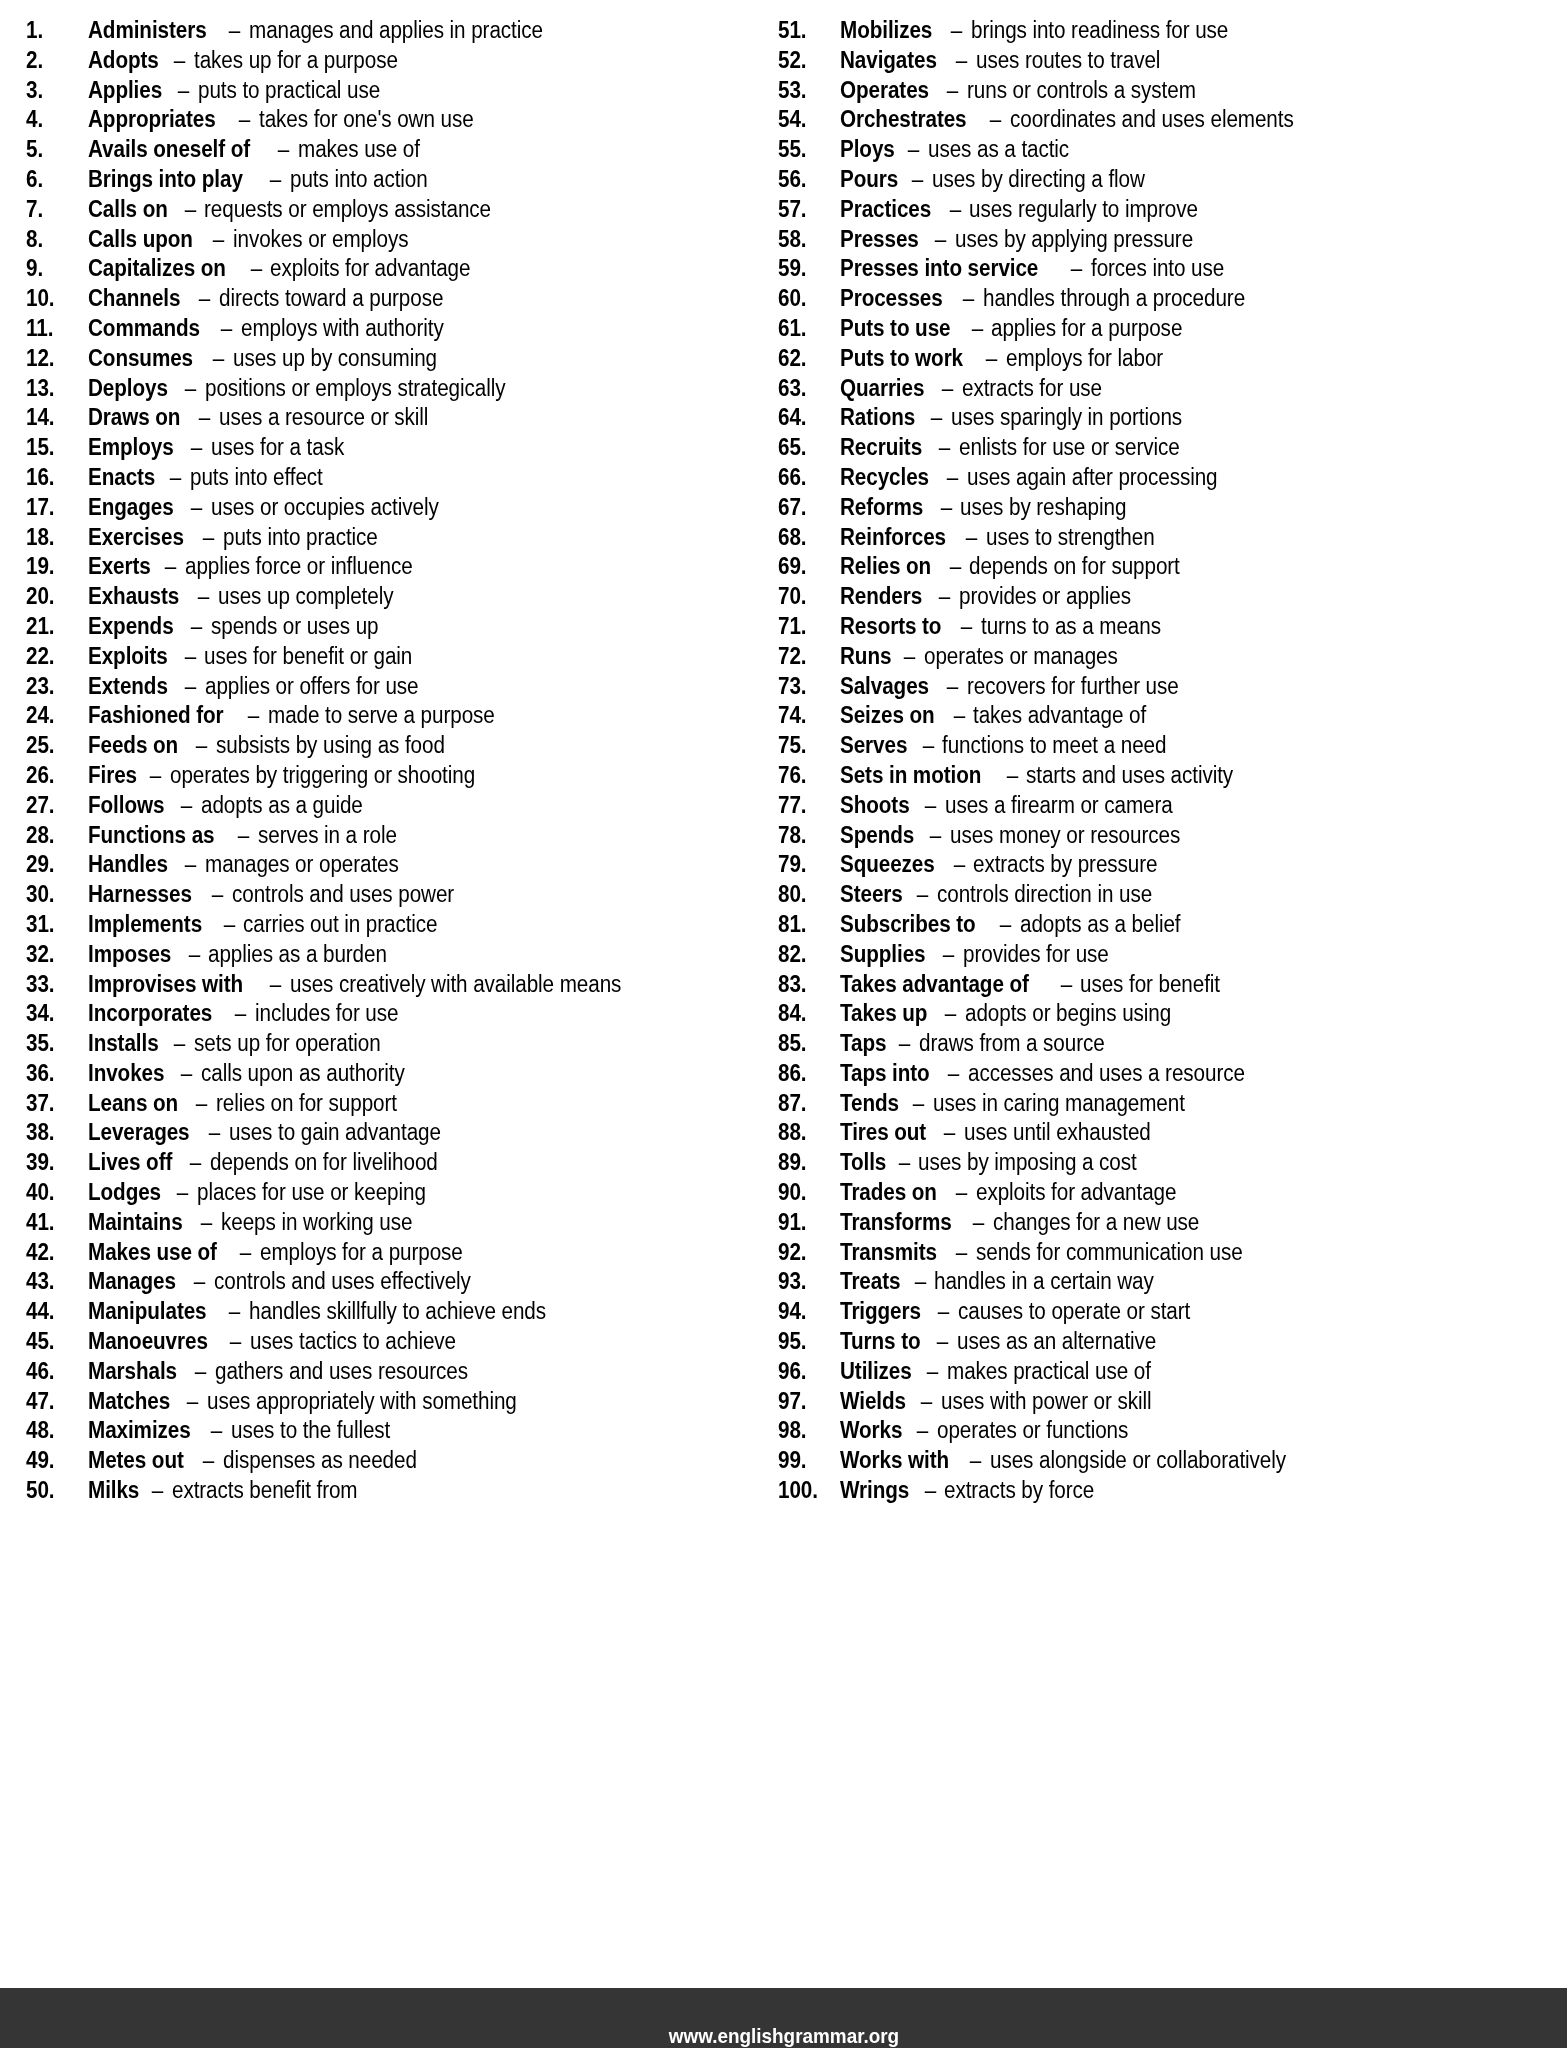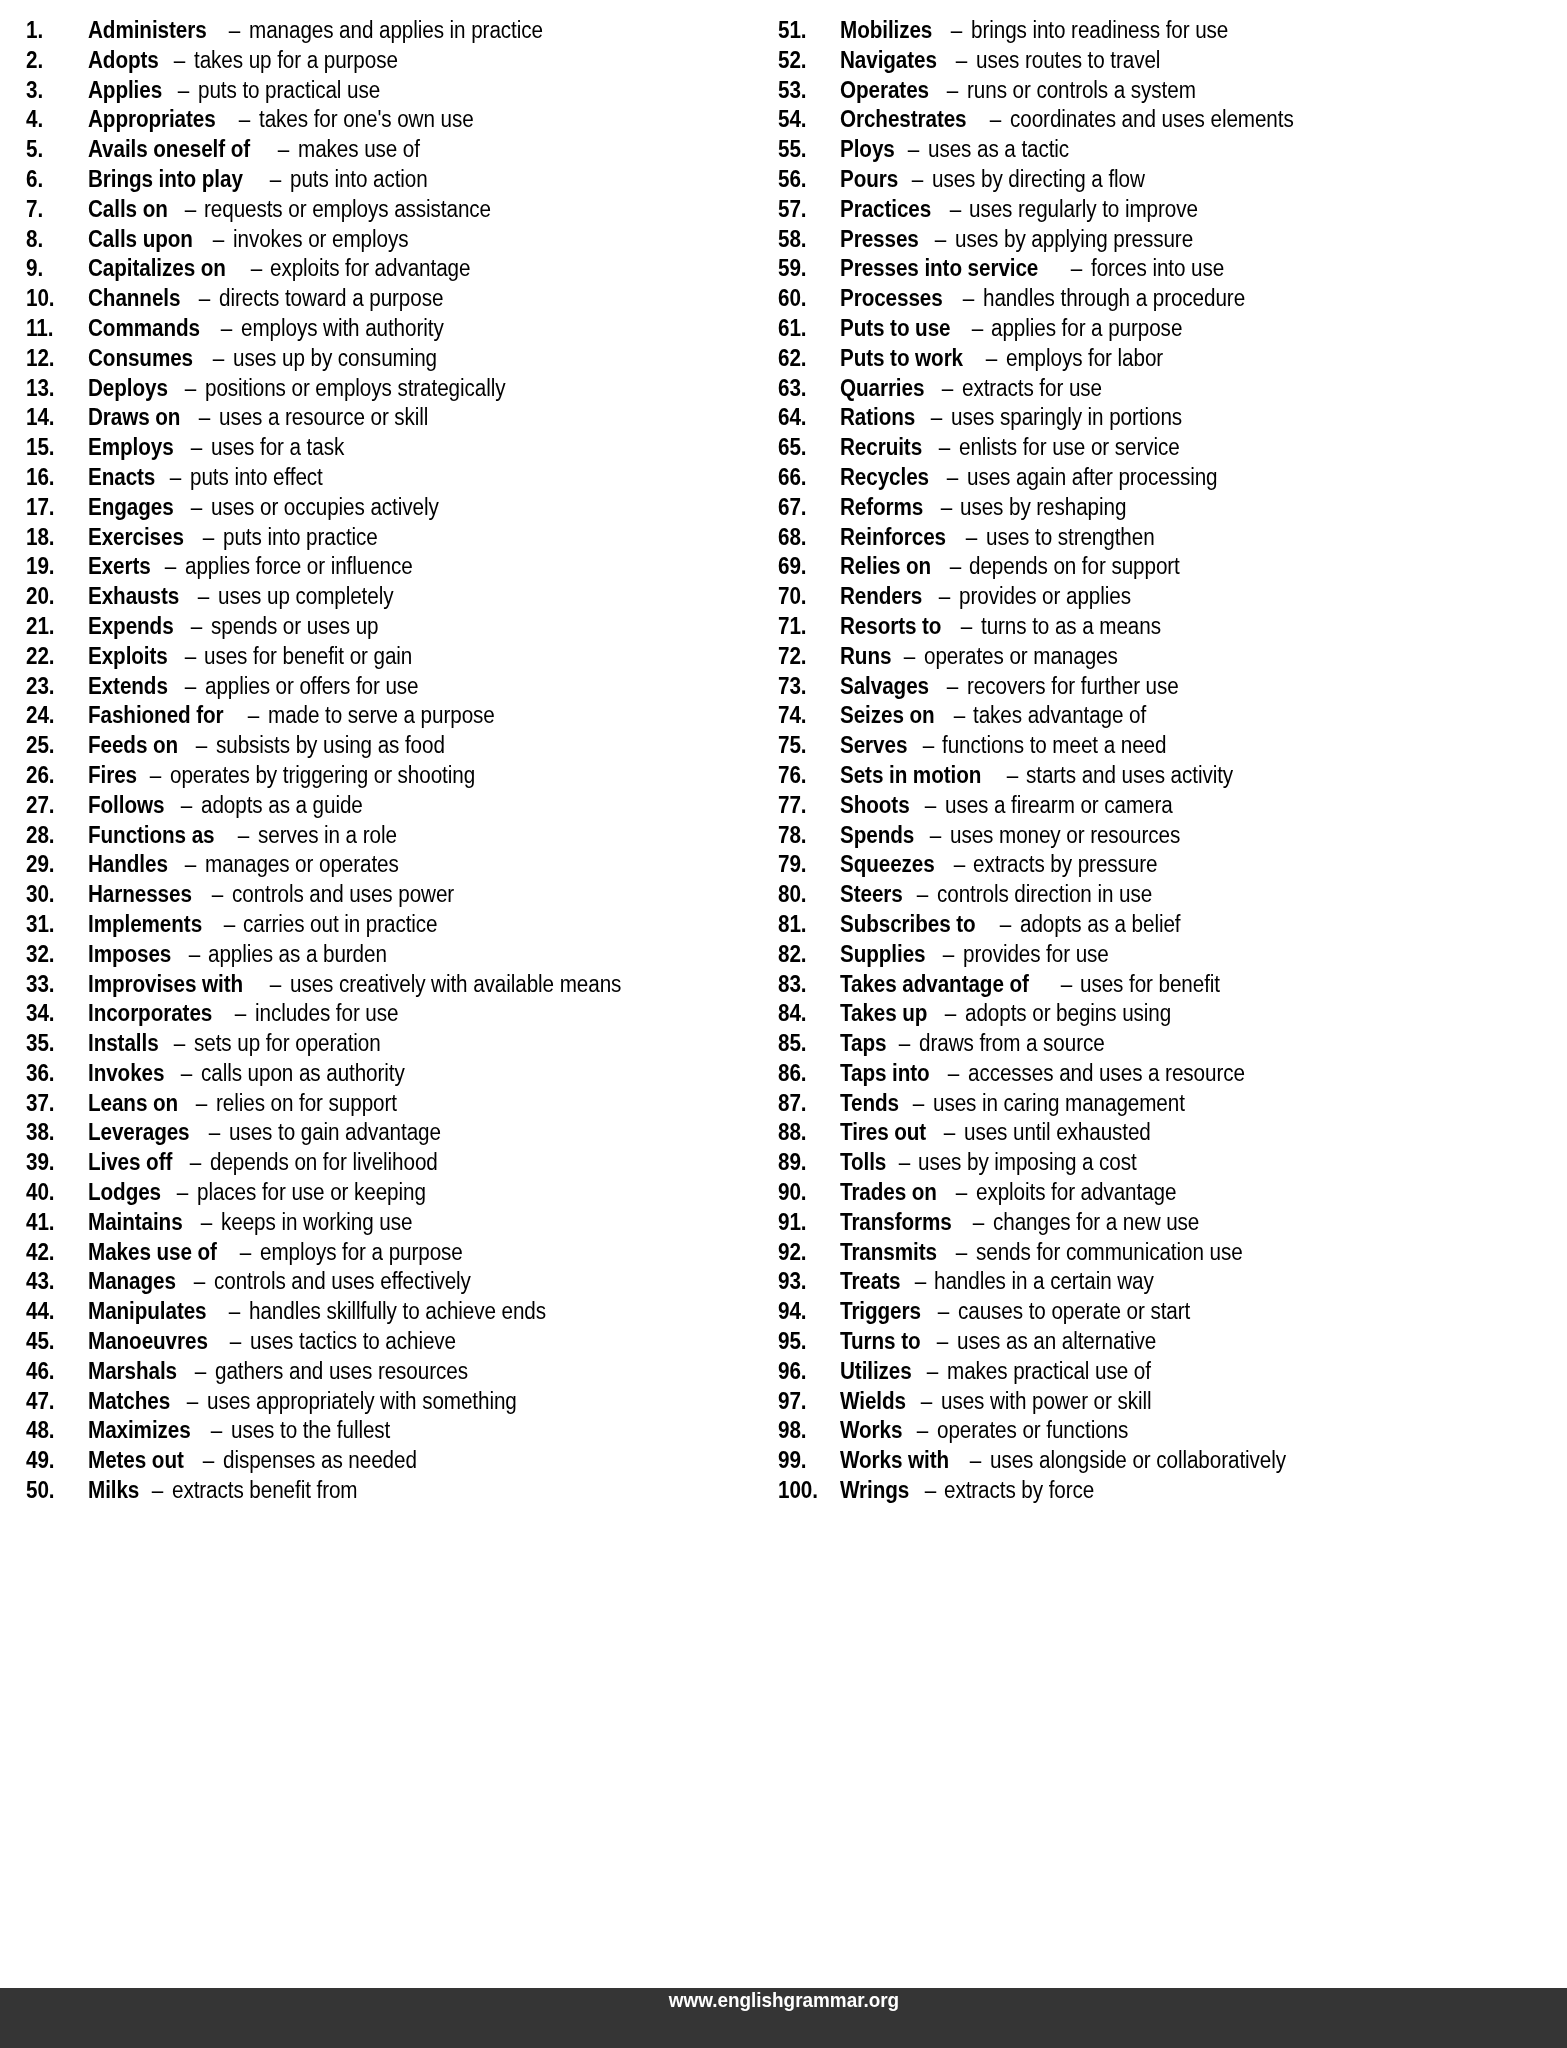--- a/index.html
+++ b/index.html
@@ -98,21 +98,21 @@
     align-items: baseline;
   }
   .footer {
     position: absolute;
     left: 0;
     top: 1988px;
     width: 1567px;
     height: 60px;
     background: #353535;
     display: flex;
-    align-items: flex-start;
+    align-items: flex-end;
     justify-content: center;
   }
   .footer-text {
     color: #ffffff;
     font-weight: bold;
     font-size: 21px;
     letter-spacing: 0px;
     transform: scaleX(0.9);
   }
 </style>

